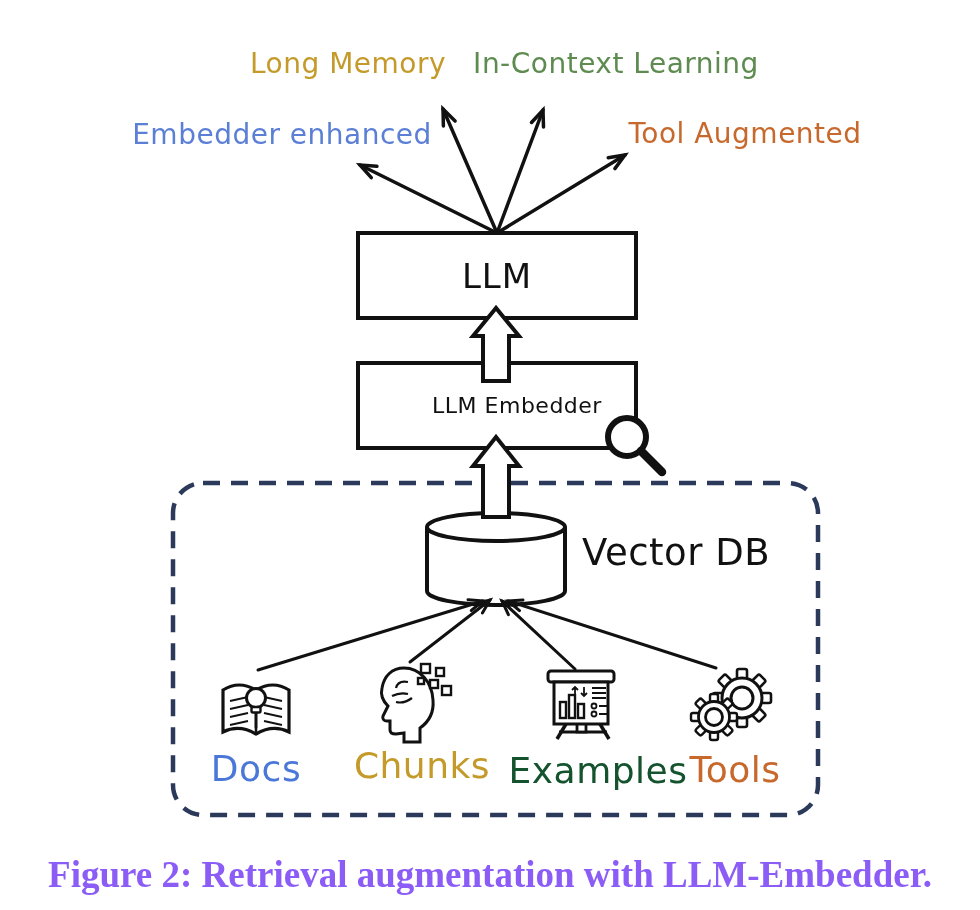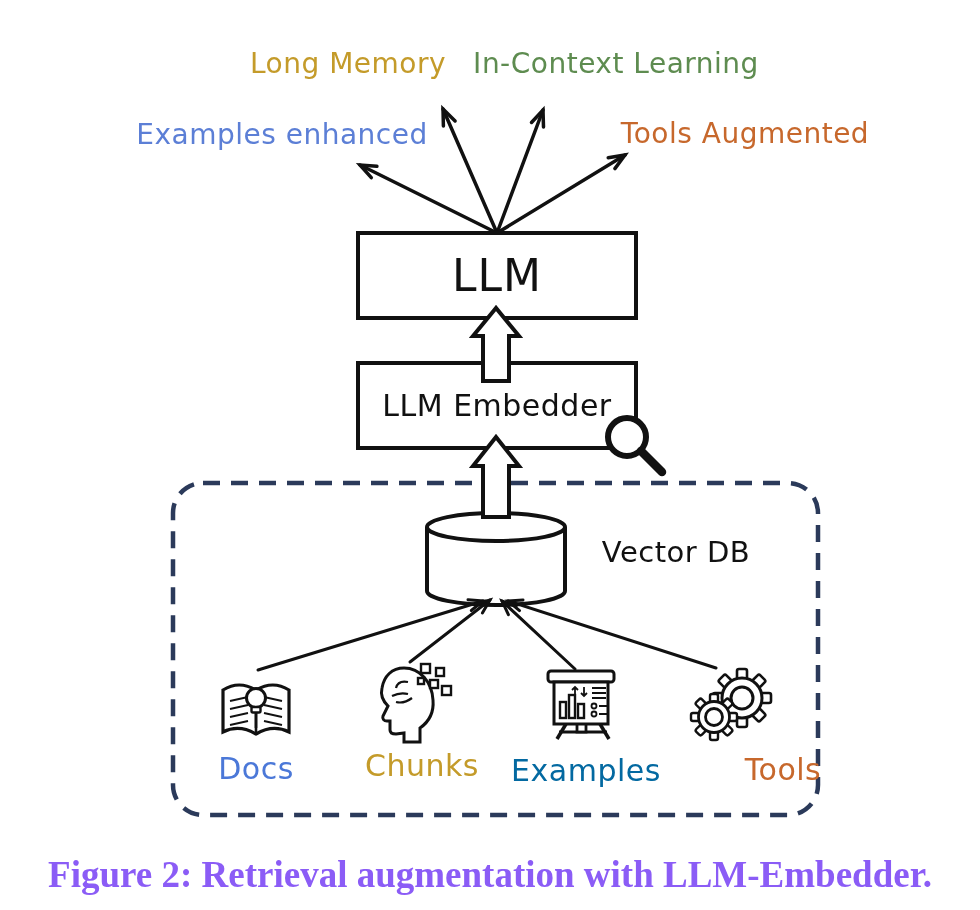--- a/index.html
+++ b/index.html
@@ -6,24 +6,24 @@
   .stage{
     position:relative;width:980px;height:910px;background:#ffffff;
     font-family:"DejaVu Sans",sans-serif;color:#111;overflow:hidden;
   }
   .layer{position:absolute;left:0;top:0;}
   .lbl{
     position:absolute;transform:translate(-50%,-50%);
     white-space:nowrap;letter-spacing:.5px;line-height:1;
   }
   .lbl.top{font-size:28px;}
-  .lbl.box-llm{font-size:44px;letter-spacing:1px;}
-  .lbl.box-emb{font-size:30px;}
-  .lbl.vdb{font-size:29px;}
-  .lbl.src{font-size:30px;}
+  .lbl.box-llm{font-size:34px;letter-spacing:1px;}
+  .lbl.box-emb{font-size:22px;margin-left:20px;}
+  .lbl.vdb{font-size:37px;}
+  .lbl.src{font-size:36px;}
   .caption{
     position:absolute;left:50%;top:874px;transform:translate(-50%,-50%);
     font-family:"Liberation Serif",serif;font-weight:700;font-size:37px;
     color:#8b5cf6;white-space:nowrap;letter-spacing:0;
   }
 </style>
 </head>
 <body>
 
 <div class="stage">
@@ -160,32 +160,32 @@
     <g>
       <circle cx="627" cy="437" r="19" fill="#fff" stroke="#111" stroke-width="6"></circle>
       <line x1="641" y1="451" x2="662" y2="472" stroke="#111" stroke-width="8.5" stroke-linecap="round"></line>
     </g>
   </svg>
 
   <div class="lbl top" style="left: 348px; top: 64px; color: rgb(196, 155, 42);">Long Memory</div>
 
   <div class="lbl top" style="left: 616px; top: 64px; color: rgb(94, 140, 80);">In-Context Learning</div>
 
-  <div class="lbl top" style="left: 282px; top: 135px; color: rgb(92, 127, 214);">Examples enhanced</div>
+  <div class="lbl top" style="left: 282px; top: 135px; color: rgb(92, 127, 214);">Embedder enhanced</div>
 
-  <div class="lbl top" style="left: 745px; top: 134px; color: rgb(199, 104, 44);">Tools Augmented</div>
+  <div class="lbl top" style="left: 745px; top: 134px; color: rgb(199, 104, 44);">Tool Augmented</div>
 
   <div class="lbl box-llm" style="left:497px;top:276px">LLM</div>
 
   <div class="lbl box-emb" style="left:497px;top:406px">LLM Embedder</div>
 
   <div class="lbl vdb" style="left:676px;top:552px">Vector DB</div>
 
   <div class="lbl src" style="left: 256px; top: 769px; color: rgb(75, 120, 216);">Docs</div>
 
   <div class="lbl src" style="left: 422px; top: 766px; color: rgb(196, 155, 42);">Chunks</div>
 
-  <div class="lbl src" style="left: 586px; top: 771px; color: #0369a1;">Examples</div>
+  <div class="lbl src" style="left: 598px; top: 771px; color: #14532d;">Examples</div>
 
-  <div class="lbl src" style="left: 735px; top: 770px; color: rgb(199, 104, 44); margin-left: 48px;">Tools</div>
+  <div class="lbl src" style="left: 735px; top: 770px; color: rgb(199, 104, 44);">Tools</div>
 
   <div class="caption">Figure 2: Retrieval augmentation with LLM-Embedder.</div>
 </div>
 
 </body></html>

